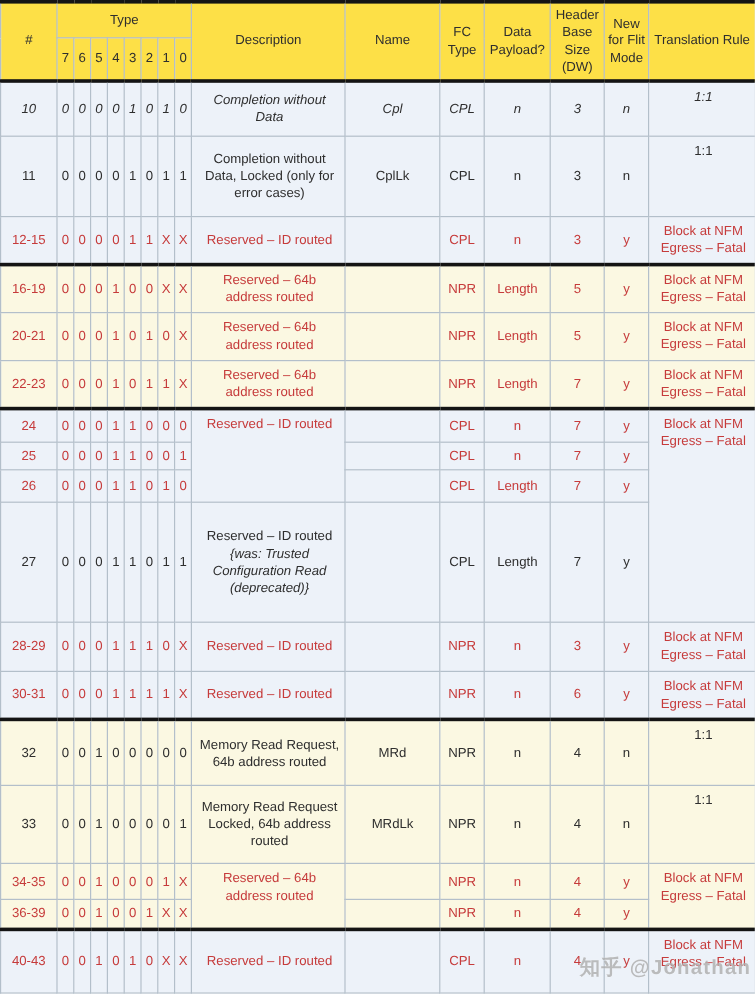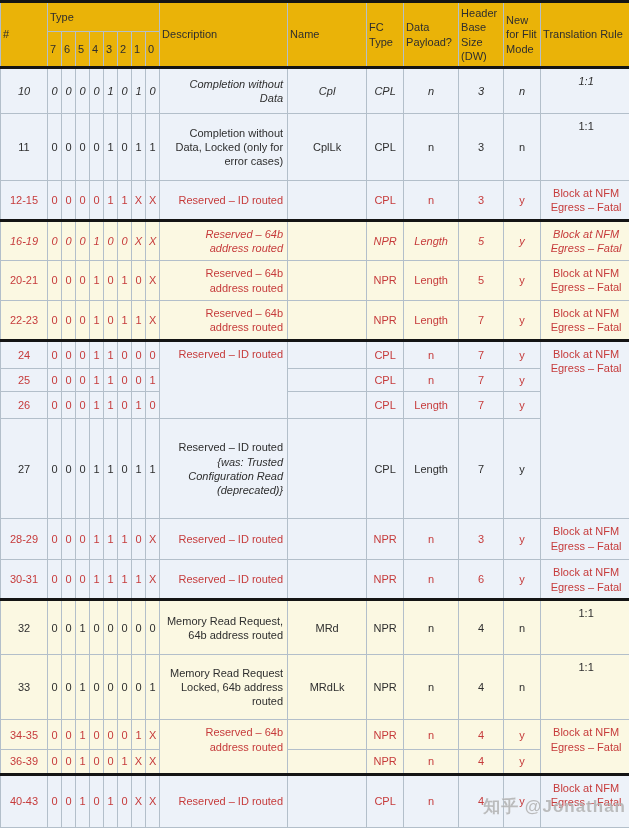--- a/index.html
+++ b/index.html
@@ -6,50 +6,50 @@
   html,body { margin:0; padding:0; background:#ffffff; }
   .page {
     position:relative; width:629px; height:834px; overflow:hidden;
     font-family:"Liberation Sans", sans-serif; font-size:11px; color:#2e2e2e;
   }
   table.tlp {
     border-collapse:collapse; table-layout:fixed; width:629px;
     font-size:11px; line-height:1.3;
   }
   th, td { border:1px solid #b3bfca; padding:4px 4px; vertical-align:middle; background:#fff; }
-  thead th { font-weight:normal; text-align:left; color:#2e2e2e; background:#eab308; padding:2px 2px; }
+  thead th { font-weight:normal; text-align:center; color:#2e2e2e; background:#fde047; padding:2px 2px; }
   thead tr:first-child th { border-top:3px solid #141414; }
   thead th.hb { border-bottom:3px solid #141414; }
   thead tr.type-row { height:30px; }
   thead tr.bits-row { height:36px; }
 
   
   col.c-id{width:47px;} col.c-bit{width:14px;} col.c-desc{width:128px;}
   col.c-name{width:79px;} col.c-fc{width:37px;} col.c-pay{width:55px;}
   col.c-size{width:45px;} col.c-flit{width:37px;} col.c-rule{width:89px;}
 
   
   tr.t-blue  td { background:#edf2f9; }
   tr.t-yellow td { background:#fbf8e2; }
   tr.red td { color:#c63b3b; }
   tr.dark td { color:#2e2e2e; }
 
   td.c-id, td.c-bit, td.c-name, td.c-fc, td.c-pay, td.c-size, td.c-flit { text-align:center; }
   td.c-bit { padding:2px 0; }
-  td.c-desc { text-align:right; padding-left:6px; }
+  td.c-desc { text-align:center; padding-left:6px; }
   td.c-rule { text-align:center; vertical-align:top; padding-left:6px; padding-top:5px; }
   td.vtop { vertical-align:top; padding-top:5px; }
   td .note { display:block; font-style:italic; }
 
   tr.thick-after td { border-bottom:3px solid #141414; }
   td.tb { border-bottom:3px solid #141414; }
 
   
   tbody tr:nth-child(1){height:46px;font-style:italic;} tbody tr:nth-child(2){height:67px;}
-  tbody tr:nth-child(3){height:40px;} tbody tr:nth-child(4){height:40px;font-style:italic;}
+  tbody tr:nth-child(3){height:40px;} tbody tr:nth-child(4){height:40px;}
   tbody tr:nth-child(5){height:40px;} tbody tr:nth-child(6){height:40px;margin-top:20px;}
   tbody tr:nth-child(7){height:28px;} tbody tr:nth-child(8){height:23px;}
   tbody tr:nth-child(9){height:27px;} tbody tr:nth-child(10){height:100px;}
   tbody tr:nth-child(11){height:41px;} tbody tr:nth-child(12){height:40px;}
   tbody tr:nth-child(13){height:55px;} tbody tr:nth-child(14){height:65px;}
   tbody tr:nth-child(15){height:30px;padding-left:37px;} tbody tr:nth-child(16){height:22px;}
   tbody tr:nth-child(17){height:53px;}
 
   .watermark {
     position:absolute; right:3px; bottom:16px; z-index:5;

